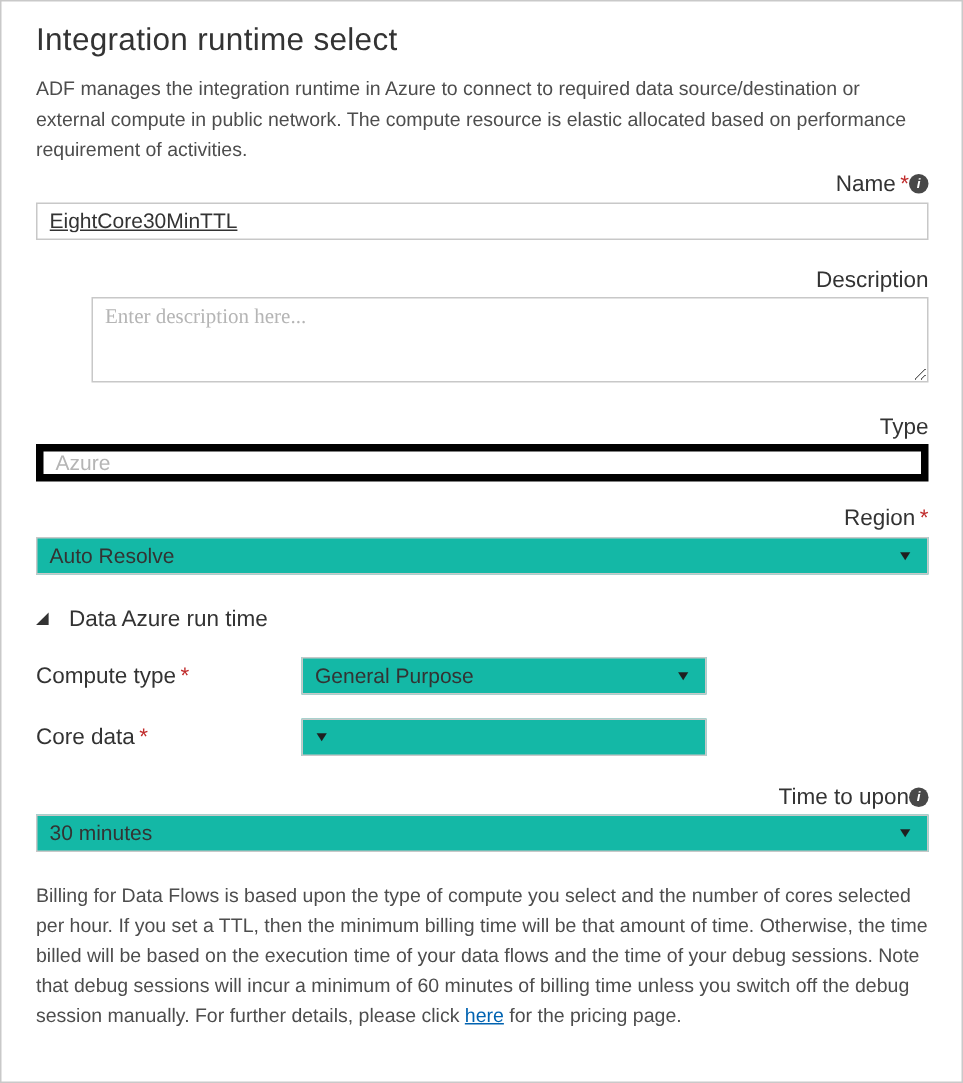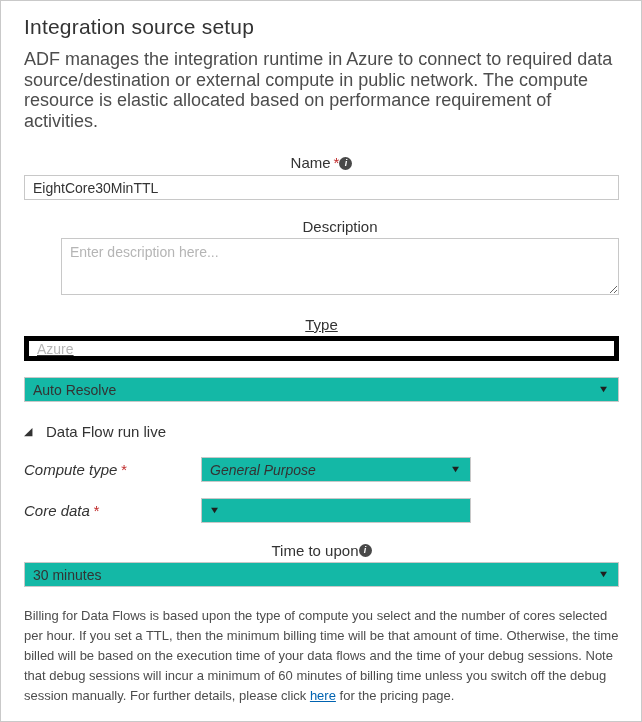--- a/index.html
+++ b/index.html
@@ -11,56 +11,56 @@
     overflow: hidden;
     color: var(--text_dark);
   }
   .panel { padding: 12px 22px 0 23px; }
 
   .page-title {
     font-size: 21px; font-weight: 400; color: var(--text_dark);
     letter-spacing: 0.2px; margin: 2px 0 10px;
   }
   .intro {
-    font-size: 18px; line-height: 20.5px; color: var(--text_body);
-    margin-bottom: 23px;
+    font-size: 13px; line-height: 20.5px; color: var(--text_body);
+    margin-bottom: 3px;
   }
 
   .group { margin-bottom: 18px; }
   .group.desc { margin-bottom: 21px; padding-left: 37px; }
-  .group.type { margin-bottom: 16px; text-decoration: underline; }
+  .group.type { margin-bottom: 16px; }
   .group.region { margin-bottom: 0; }
 
   .label-row {
-    display: flex; justify-content: center; align-items: center;
+    display: flex; justify-content: flex-end; align-items: center;
     margin-bottom: 3px; min-height: 16px;
   }
   .field-label { font-size: 15px; color: var(--text_dark); }
   .req { color: var(--required_red); margin-left: 3px; font-size: 15px; }
 
   .info-icon {
     width: 13px; height: 13px; border-radius: 50%;
     background: #484848; color: #fff;
     font-size: 9px; font-weight: bold; font-style: italic;
     display: inline-flex; align-items: center; justify-content: center;
     line-height: 1; cursor: default; user-select: none;
   }
 
   .text-input {
     width: 100%; height: 25px;
     border: 1px solid var(--border_gray);
     padding: 0 8px; font-size: 14px; color: var(--text_dark);
     font-family: "Liberation Sans", sans-serif;
-    outline: none; background: #fff;
+    outline: none; background: #fff; text-decoration: underline;
   }
   .textarea {
     width: 100%; height: 57px;
     border: 1px solid var(--border_gray);
     padding: 5px 8px; font-size: 14px; color: var(--text_dark);
-    font-family: Liberation Sans, sans-serif;
+    font-family: Liberation Serif, serif;
     resize: both; outline: none; display: block;
   }
   .textarea::placeholder, .text-input::placeholder { color: var(--placeholder_gray); }
 
   .disabled-box {
     height: 25px; border: 5px solid #000000;
     display: flex; align-items: center; padding: 0 8px;
     font-size: 14px; color: var(--placeholder_gray); background: #fff;
   }
 
@@ -72,38 +72,38 @@
   }
   .dd-arrow { font-size: 9px; color: #1f1f1f; line-height: 1; transform: scaleX(1.3); }
 
   .section-header {
     display: flex; align-items: center;
     margin: 21px 0 17px; cursor: pointer;
   }
   .collapse-icon { font-size: 11px; color: #333; line-height: 1; width: 22px; }
   .section-title { font-size: 15px; color: var(--text_dark); }
 
-  .inline-row { display: flex; align-items: center; margin-bottom: 16px; font-style: italic; }
+  .inline-row { display: flex; align-items: center; margin-bottom: 16px; }
   .inline-row .inline-label { width: 177px; font-size: 15px; color: var(--text_dark); }
   .inline-row .dropdown { width: 270px; }
 
   .ttl-group { margin-top: 19px; }
 
   .billing {
     font-size: 13px; line-height: 20px; color: var(--text_body);
     margin-top: 19px;
   }
   .billing a { color: var(--link_blue); text-decoration: underline; cursor: pointer; }
 </style>
 </head>
 <body>
 
 <div class="panel">
 
-  <h1 class="page-title">Integration source setup</h1>
+  <h1 class="page-title">Integration runtime select</h1>
 
   <p class="intro">ADF manages the integration runtime in Azure to connect to required data source/destination or external compute in public network. The compute resource is elastic allocated based on performance requirement of activities.</p>
 
   <div class="group">
     <div class="label-row">
       <span>
         <span class="field-label">Name</span><span class="req">*</span>
       </span>
       <span class="info-icon">i</span>
     </div>
@@ -118,29 +118,34 @@
   </div>
 
   <div class="group type">
     <div class="label-row">
       <span class="field-label">Type</span>
     </div>
     <div class="disabled-box">Azure</div>
   </div>
 
   <div class="group region">
+    <div class="label-row">
+      <span>
+        <span class="field-label">Region</span><span class="req">*</span>
+      </span>
+    </div>
     <div class="dropdown">
       <span>Auto Resolve</span>
       <span class="dd-arrow">▼</span>
     </div>
   </div>
 
   <div class="section-header">
     <span class="collapse-icon">◢</span>
-    <span class="section-title">Data Flow run live</span>
+    <span class="section-title">Data Azure run time</span>
   </div>
 
   <div class="inline-row">
     <span class="inline-label">
       <span>Compute type</span><span class="req">*</span>
     </span>
     <div class="dropdown">
       <span>General Purpose</span>
       <span class="dd-arrow">▼</span>
     </div>

